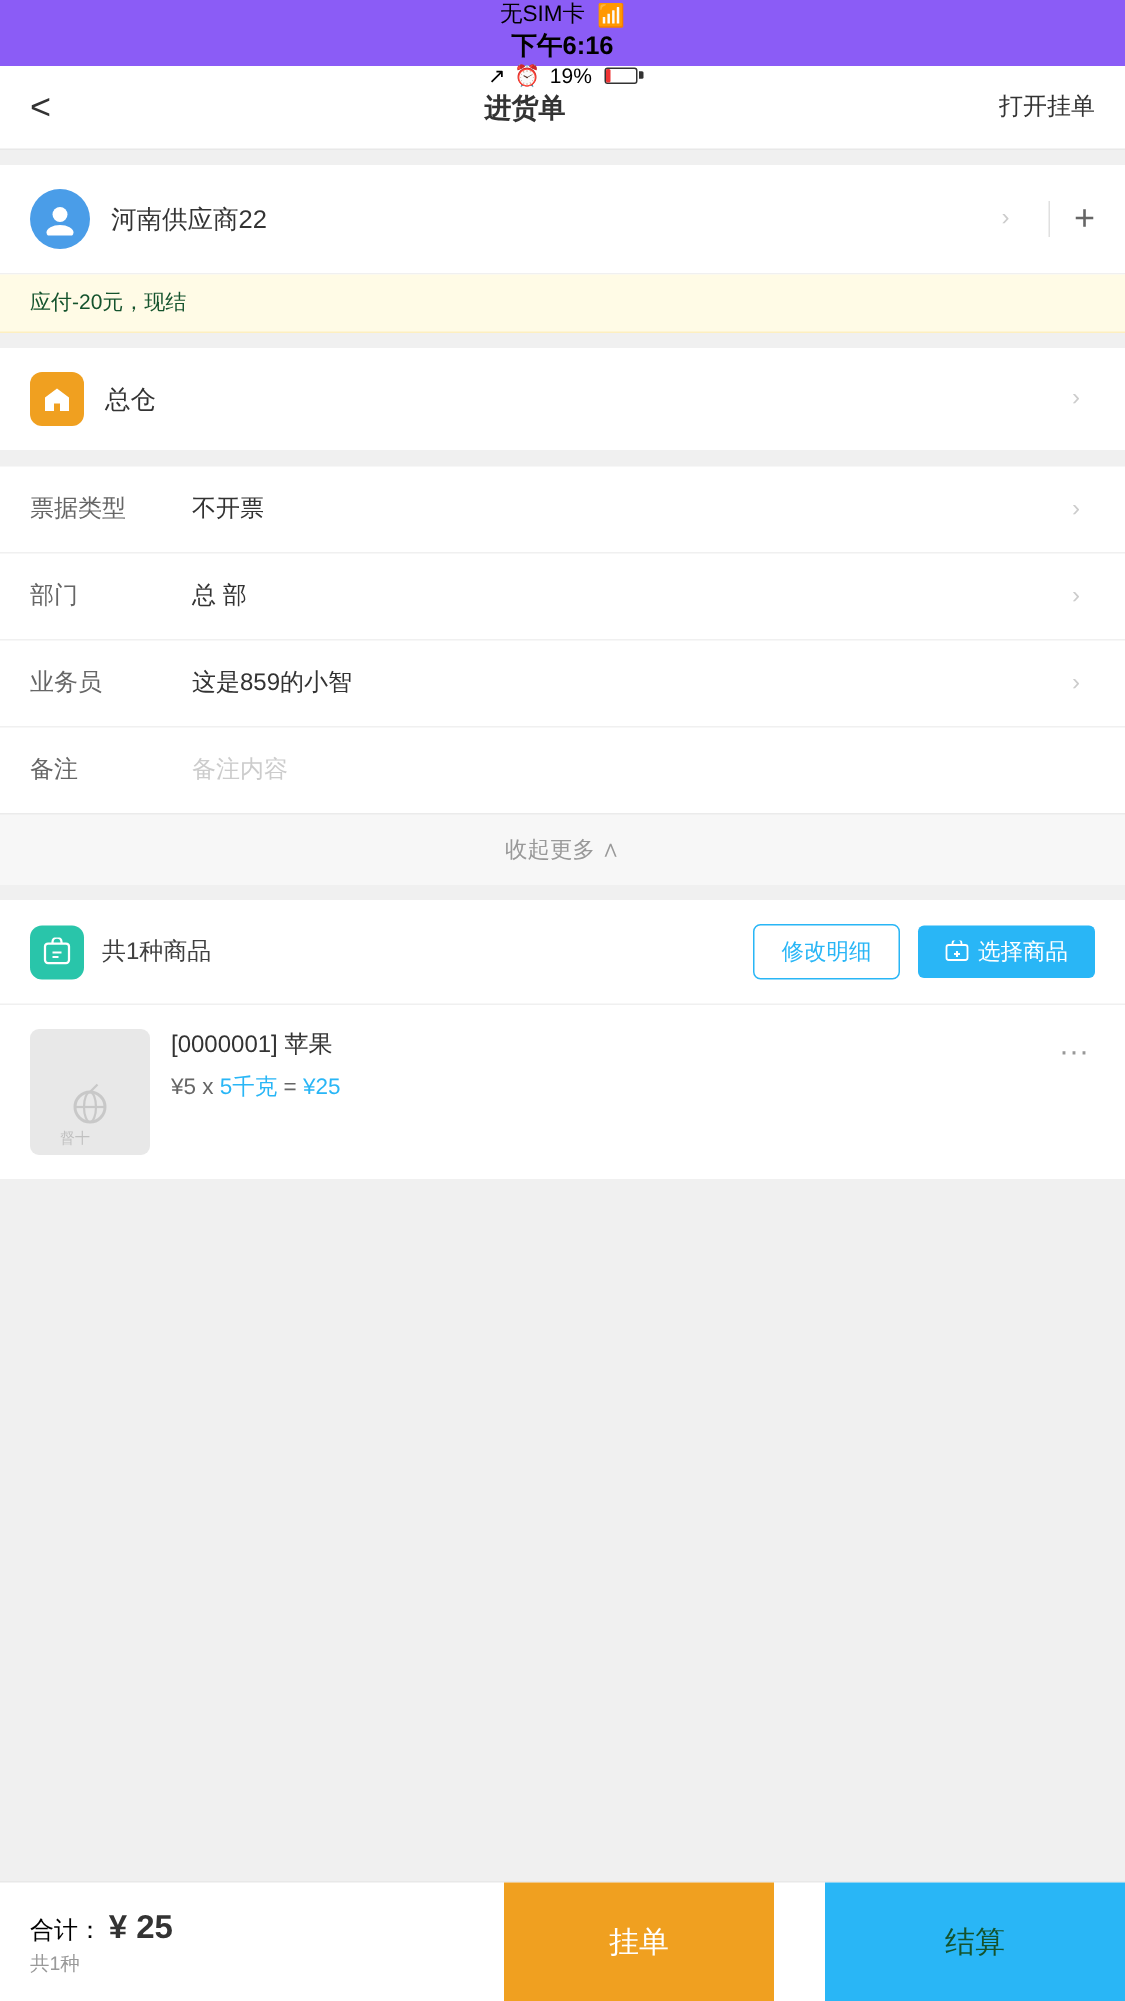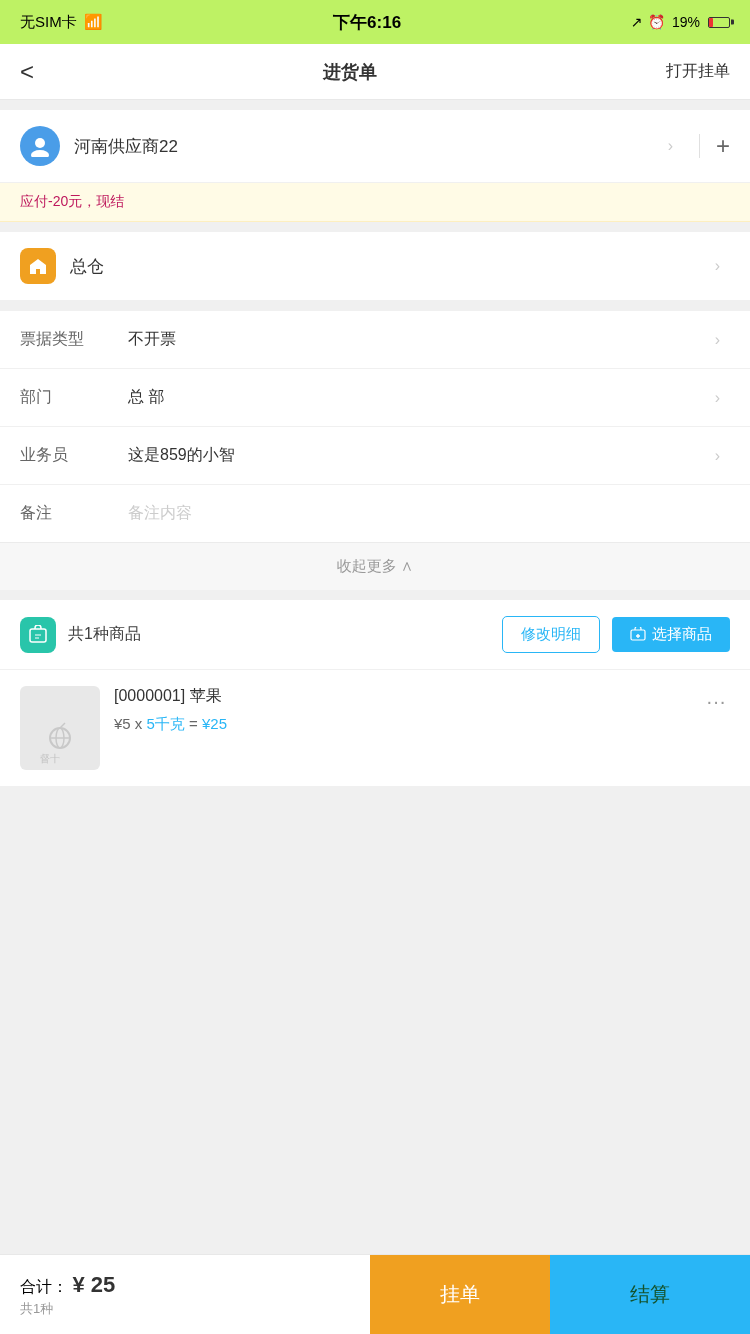--- a/index.html
+++ b/index.html
@@ -8,27 +8,28 @@
       font-family: -apple-system, "PingFang SC", "Helvetica Neue", sans-serif;
       background: #f0f0f0;
       width: 750px;
       min-height: 1334px;
       overflow-x: hidden;
     }
 
     
     .status-bar {
       height: 44px;
-      background: #bef264;
+      background: #8b5cf6;
       display: flex;
       align-items: center;
       justify-content: space-between;
       padding: 0 20px;
       font-size: 15px;
       font-weight: 500;
+      flex-direction: column;
     }
     .status-left { display: flex; align-items: center; gap: 8px; }
     .status-center { font-size: 17px; font-weight: 600; }
     .status-right { display: flex; align-items: center; gap: 6px; font-size: 14px; }
 
     
     .nav-bar {
       height: 56px;
       background: #fff;
       display: flex;
@@ -106,21 +107,21 @@
       font-size: 24px;
       color: #666;
       cursor: pointer;
     }
 
     
     .notice-bar {
       background: #fffbe6;
       padding: 10px 20px;
       font-size: 14px;
-      color: #be185d;
+      color: #14532d;
       border-bottom: 1px solid #fdefc0;
     }
 
     
     .warehouse-row {
       display: flex;
       align-items: center;
       padding: 16px 20px;
       background: #fff;
     }
@@ -278,20 +279,21 @@
     .bottom-bar {
       position: fixed;
       bottom: 0;
       left: 0;
       width: 750px;
       height: 80px;
       display: flex;
       align-items: center;
       background: #fff;
       border-top: 1px solid #e8e8e8;
+      gap: 34px;
     }
     .total-section {
       flex: 1;
       padding: 0 20px;
     }
     .total-count {
       font-size: 13px;
       color: #999;
       margin-top: 2px;
     }

